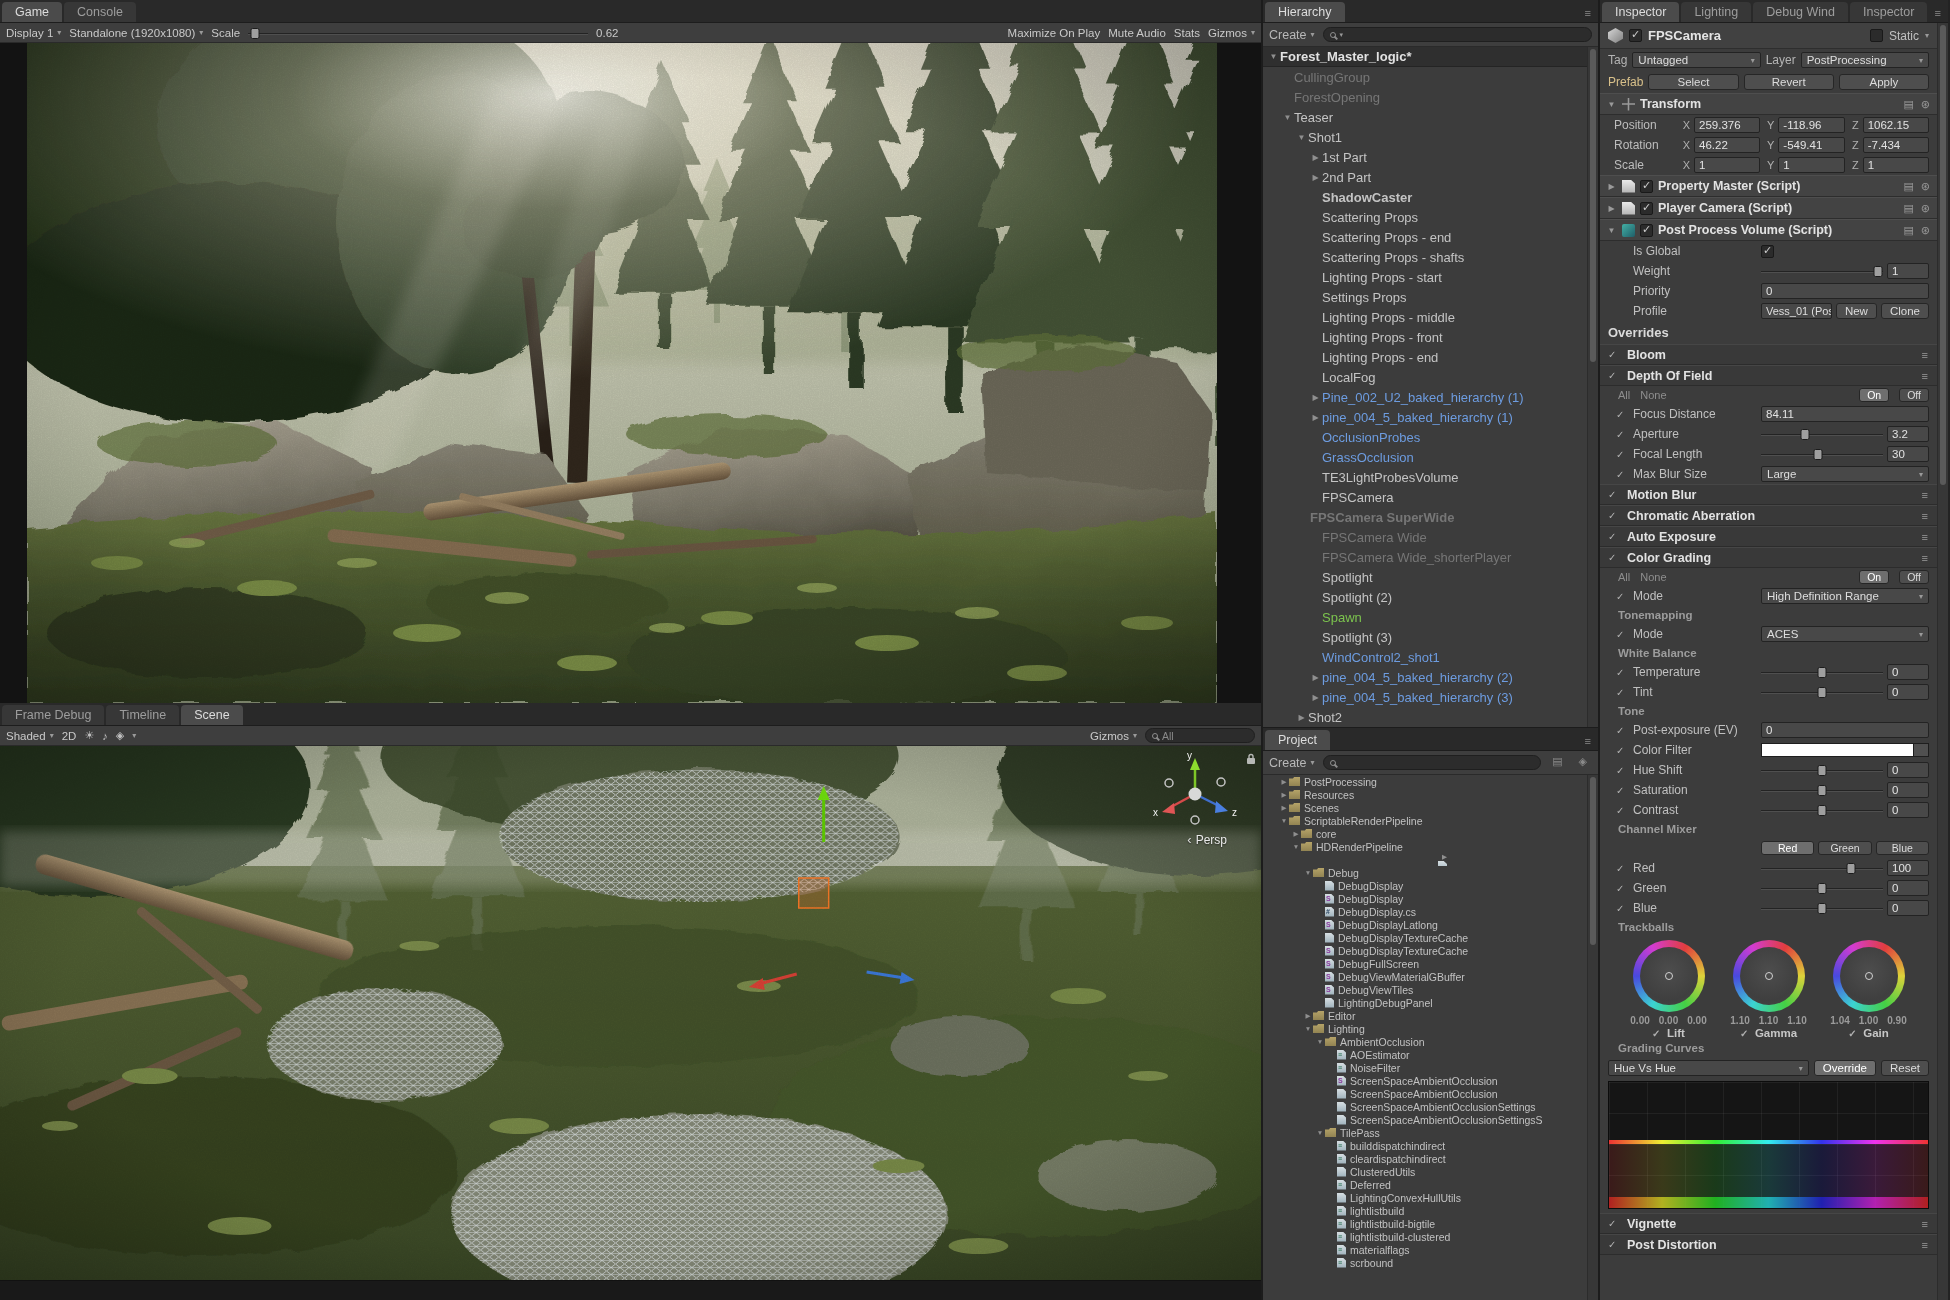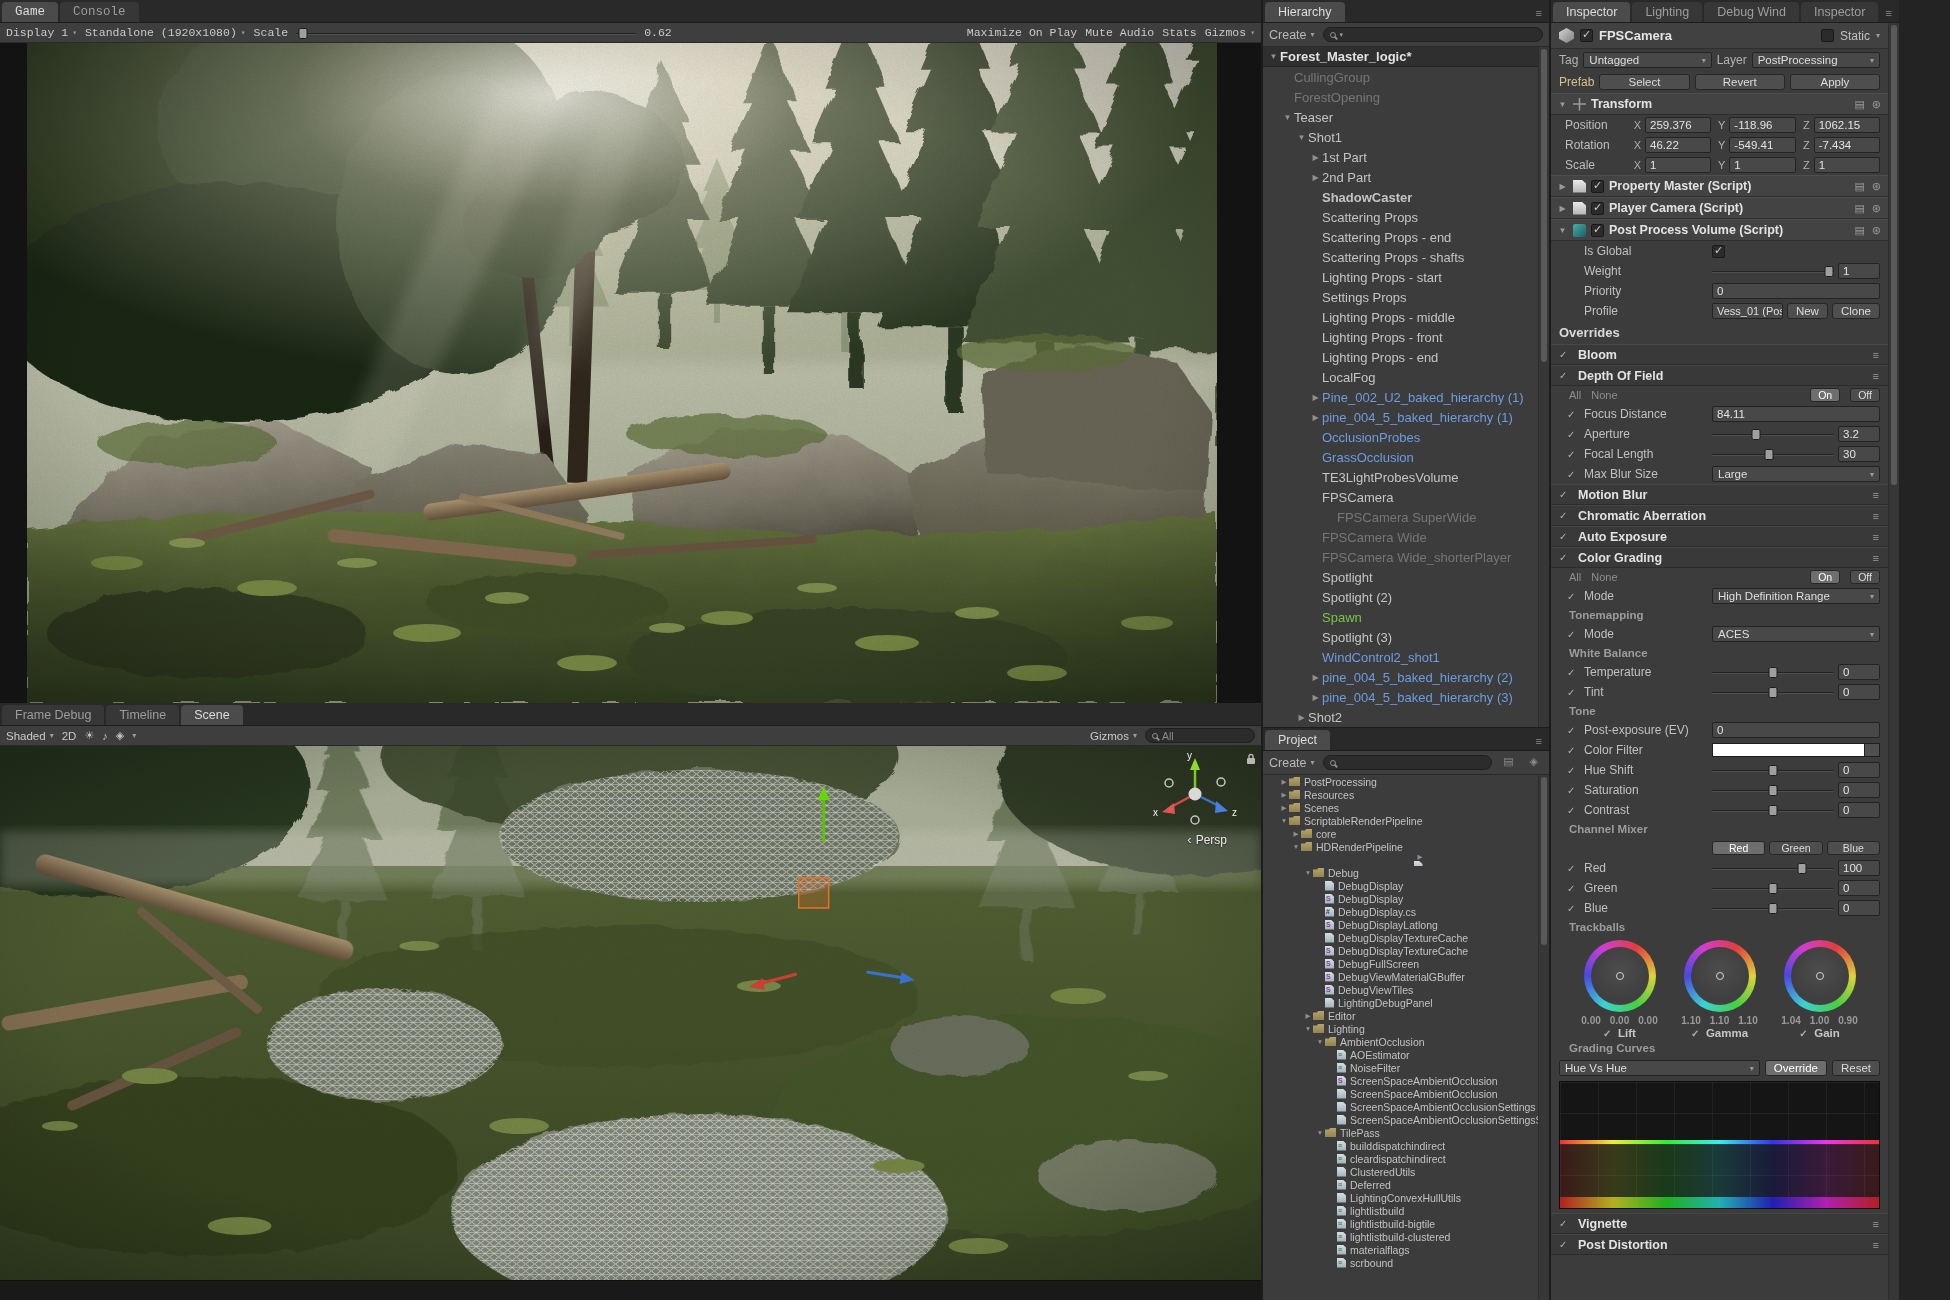--- a/index.html
+++ b/index.html
@@ -33,37 +33,37 @@
     transform:rotate(45deg); right:-3px; bottom:-2px; }
   .slider { position:relative; height:14px; width:120px; flex:none; }
   .sl-track { position:absolute; left:0; right:0; top:7px; height:2px; background:#232323; border-bottom:1px solid #4f4f4f; }
   .sl-thumb { position:absolute; left:var(--p,50%); top:2px; width:9px; height:11px;
     background:#9f9f9f; border:1px solid #1c1c1c; border-radius:2px; transform:translateX(-50%); }
   .vscroll { position:absolute; top:0; bottom:0; right:0; width:11px; background:#373737; border-left:1px solid #2c2c2c; }
   .vthumb { position:absolute; left:2px; right:2px; border-radius:4px; background:#5a5a5a; }
 
   
   .col-left { width:1263px; flex:none; border-right:2px solid #1c1c1c; display:flex; flex-direction:column; }
-  .game-panel { height:703px; flex:none; display:flex; flex-direction:column; background:#3c3c3c;font-family:Liberation Mono, monospace; }
+  .game-panel { height:703px; flex:none; display:flex; flex-direction:column; background:#3c3c3c; }
   .game-viewport { position:relative; height:660px; background:#131313; overflow:hidden; }
   .game-viewport svg { position:absolute; left:27px; top:0; width:1190px; height:660px; }
   .gscale { width:340px; }
   .scene-panel { height:597px; flex:none; display:flex; flex-direction:column; background:#3c3c3c; }
   .scene-viewport { position:relative; height:534px; overflow:hidden; background:#46512e; }
   .scene-viewport > svg.vp { position:absolute; inset:0; width:100%; height:100%; }
   .bottom-strip { height:20px; background:#191919; border-top:1px solid #111; }
 
   .axis-gizmo { position:absolute; top:4px; right:20px; width:92px; height:84px; }
   .persp { position:absolute; top:86px; right:34px; color:#e8e8e8; font-size:12px;
     display:flex; gap:4px; align-items:center; text-shadow:0 1px 2px rgba(0,0,0,.6); }
   .pchev { font-size:13px; color:#dcdcdc; }
   .vp-lock { position:absolute; top:6px; right:4px; opacity:.85; }
 
   
-  .col-mid { width:288px; flex:none; border-right:2px solid #1c1c1c; display:flex; flex-direction:column; }
+  .col-mid { width:337px; flex:none; border-right:2px solid #1c1c1c; display:flex; flex-direction:column; }
   .hier-panel { height:727px; flex:none; background:#3c3c3c; display:flex; flex-direction:column; }
   .proj-panel { height:573px; flex:none; background:#3c3c3c; display:flex; flex-direction:column; border-top:1px solid #1c1c1c; }
   .tree { position:relative; overflow:hidden; flex:1; }
   .hrow { display:flex; align-items:center; height:20px; font-size:13px; color:#c4c4c4;
     white-space:nowrap; overflow:hidden; padding-right:12px; }
   .hrow .arrow { width:13px; flex:none; font-size:8px; color:#8f8f8f; text-align:center; }
   .hrow.prefab .hlabel { color:#6d9ce0; }
   .hrow.disabled .hlabel { color:#767676; }
   .hrow.green .hlabel { color:#7cc44e; }
   .hrow.scene { background:#2f2f2f; border-bottom:1px solid #242424; }
@@ -658,21 +658,21 @@
           <div class="hrow normal" style="padding-left: 46px;">
             <span class="arrow"></span>
             <span class="hlabel">TE3LightProbesVolume</span>
           </div>
 
           <div class="hrow normal" style="padding-left: 46px;">
             <span class="arrow"></span>
             <span class="hlabel">FPSCamera</span>
           </div>
 
-          <div class="hrow disabled" style="padding-left: 61px;">
+          <div class="hrow disabled" style="padding-left: 34px; font-weight: bold;">
             <span class="arrow"></span>
             <span class="hlabel">FPSCamera SuperWide</span>
           </div>
 
           <div class="hrow disabled" style="padding-left: 46px;">
             <span class="arrow"></span>
             <span class="hlabel">FPSCamera Wide</span>
           </div>
 
           <div class="hrow disabled" style="padding-left: 46px;">

